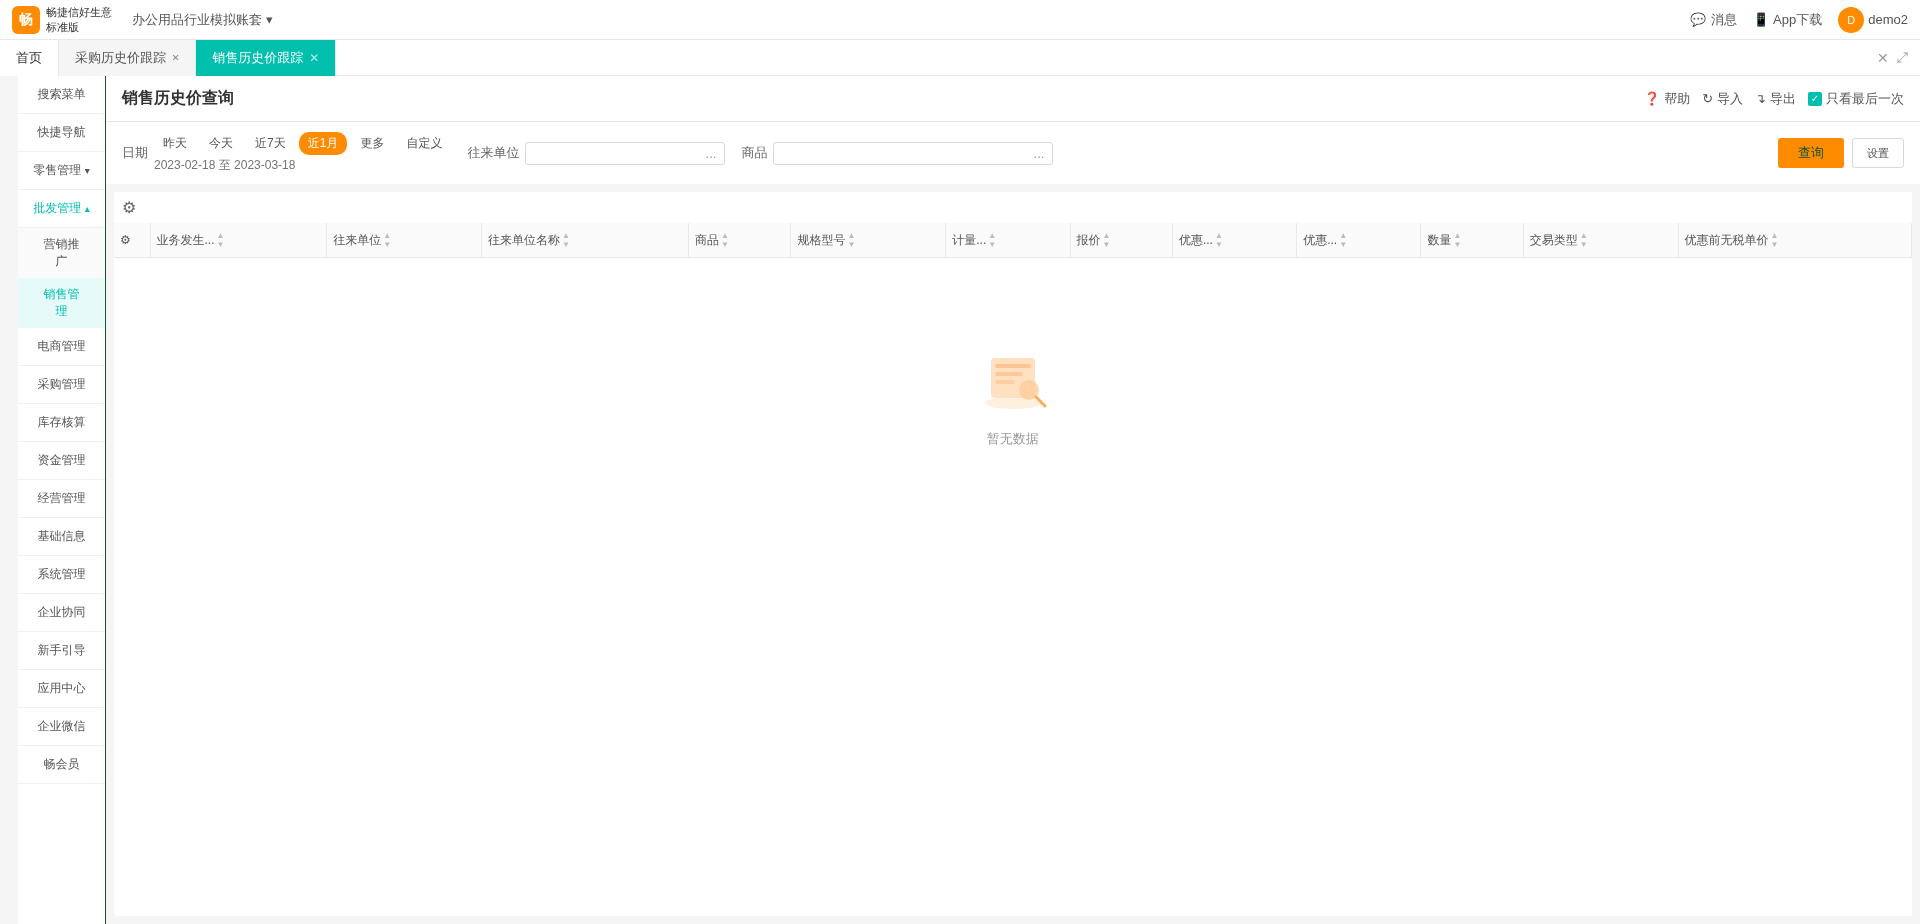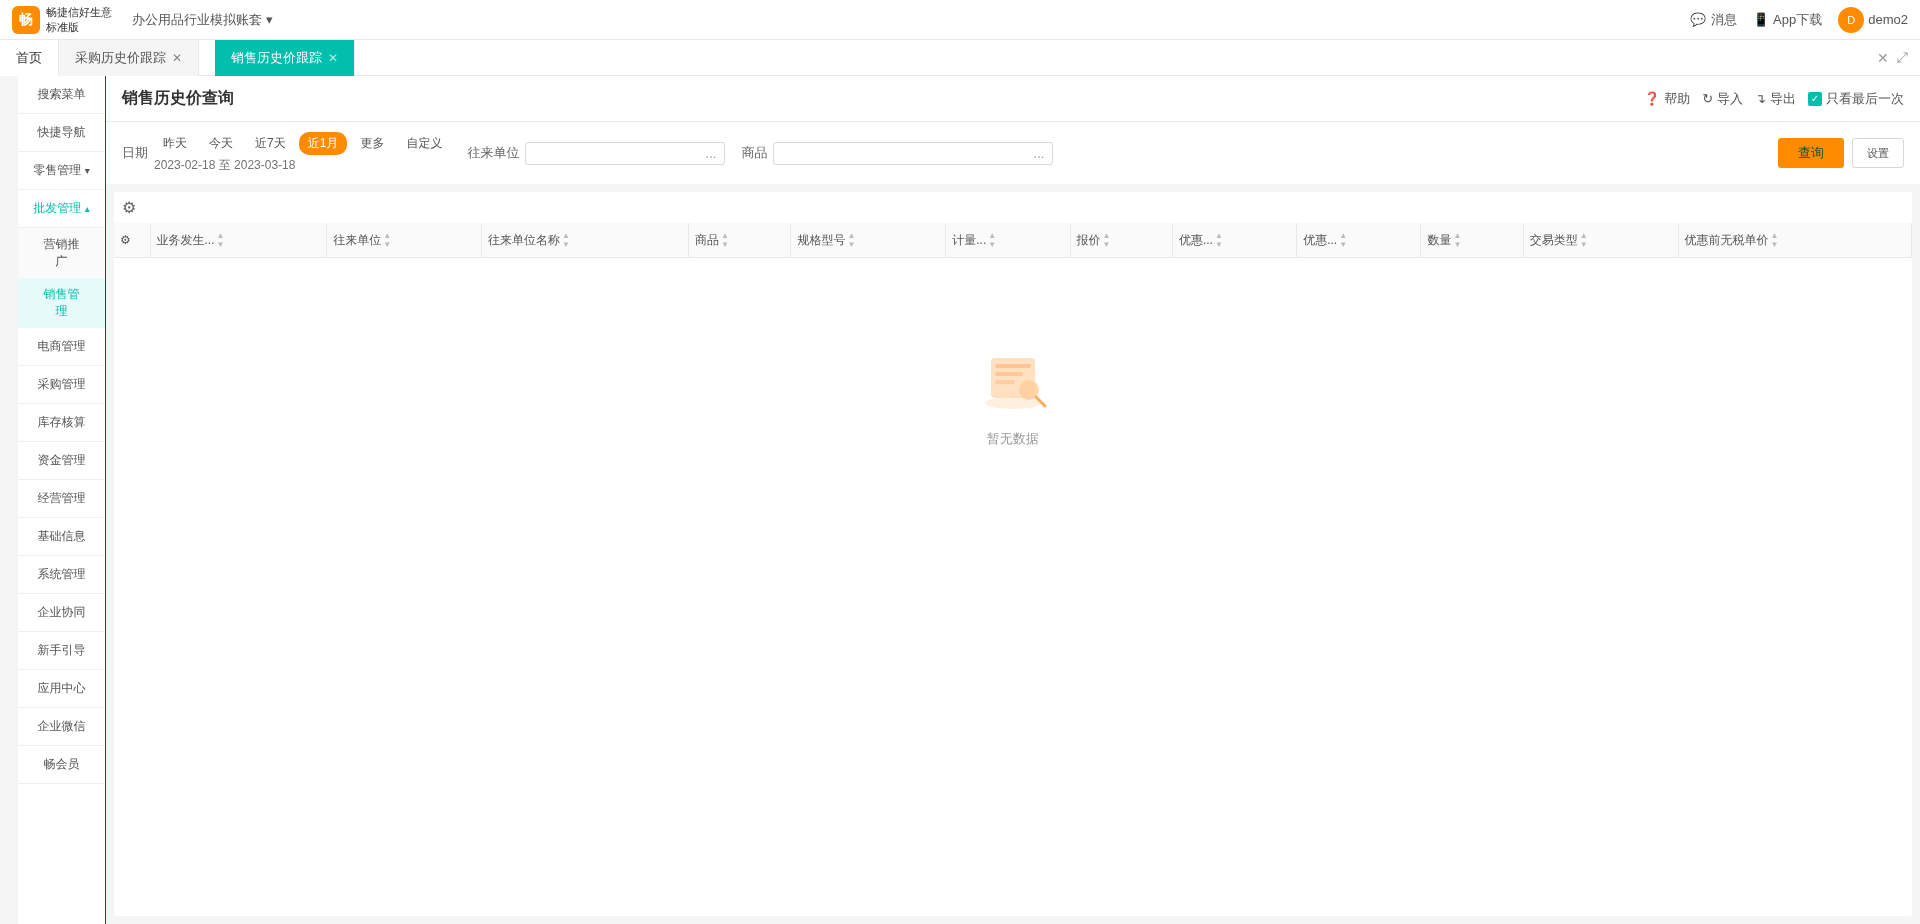--- a/index.html
+++ b/index.html
@@ -13,22 +13,22 @@
     .logo-text { font-size: 11px; color: #333; line-height: 1.3; }
     .app-selector { display: flex; align-items: center; gap: 4px; color: #555; font-size: 13px; margin-left: 12px; cursor: pointer; }
     .topbar-right { display: flex; align-items: center; gap: 16px; color: #555; font-size: 13px; }
     .topbar-right-item { display: flex; align-items: center; gap: 4px; cursor: pointer; }
     .avatar { width: 26px; height: 26px; background: #ff8c00; border-radius: 50%; display: flex; align-items: center; justify-content: center; color: #fff; font-size: 11px; }
 
     
     .tabbar { height: 36px; background: #fff; display: flex; align-items: center; border-bottom: 1px solid #e8e8e8; }
     .tab { height: 36px; padding: 0 16px; display: flex; align-items: center; gap: 6px; cursor: pointer; font-size: 13px; color: #555; border-right: 1px solid #e8e8e8; white-space: nowrap; }
     .tab.home { background: #fff; color: #333; }
-    .tab.active { background: #00bfad; color: #fff; margin-left: 16px; }
-    .tab.inactive { background: #f5f5f5; color: #555; }
+    .tab.active { background: #00bfad; color: #fff; }
+    .tab.inactive { background: #f5f5f5; color: #555; font-family: Liberation Mono, monospace; }
     .tab-close { font-size: 12px; cursor: pointer; opacity: 0.7; }
     .tabbar-actions { margin-left: auto; display: flex; align-items: center; gap: 8px; padding-right: 12px; }
     .tabbar-action { cursor: pointer; color: #999; font-size: 14px; }
 
     
     .main-layout { display: flex; flex: 1; overflow: hidden; }
 
     
     .sidebar { width: 88px; background: #fff; border-right: 1px solid #14532d; display: flex; flex-direction: column; overflow-y: auto; margin-left: 18px; }
     .sidebar-item { padding: 10px 4px; text-align: center; cursor: pointer; color: #555; font-size: 12px; border-bottom: 1px solid #f0f0f0; }

